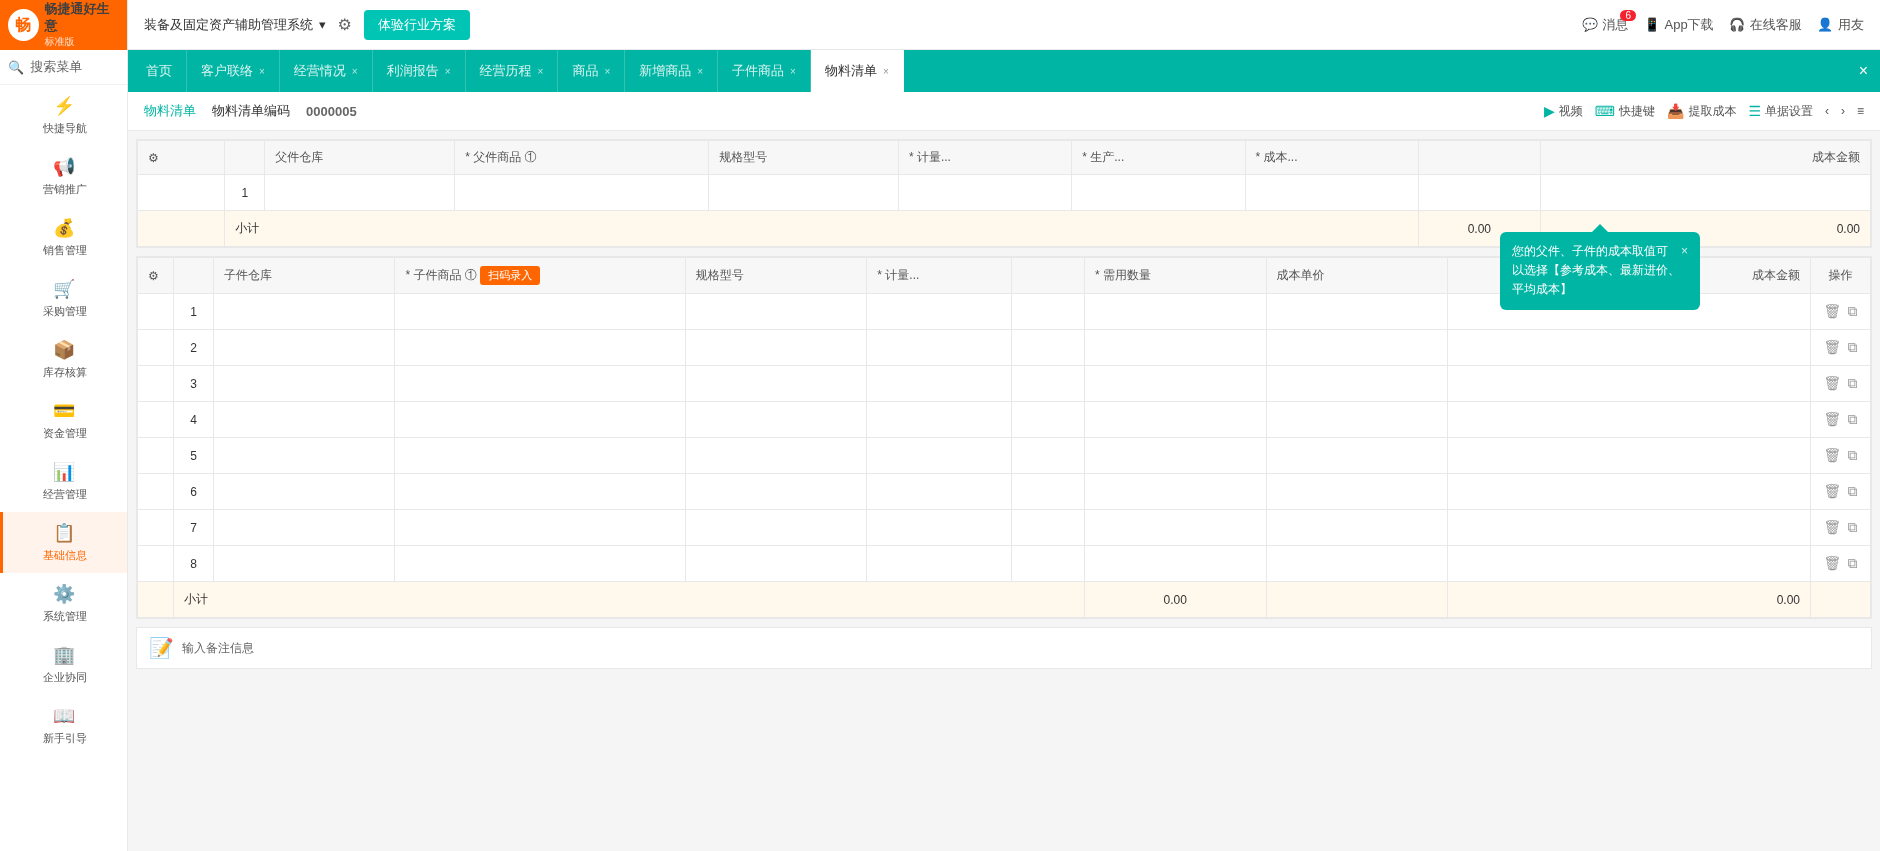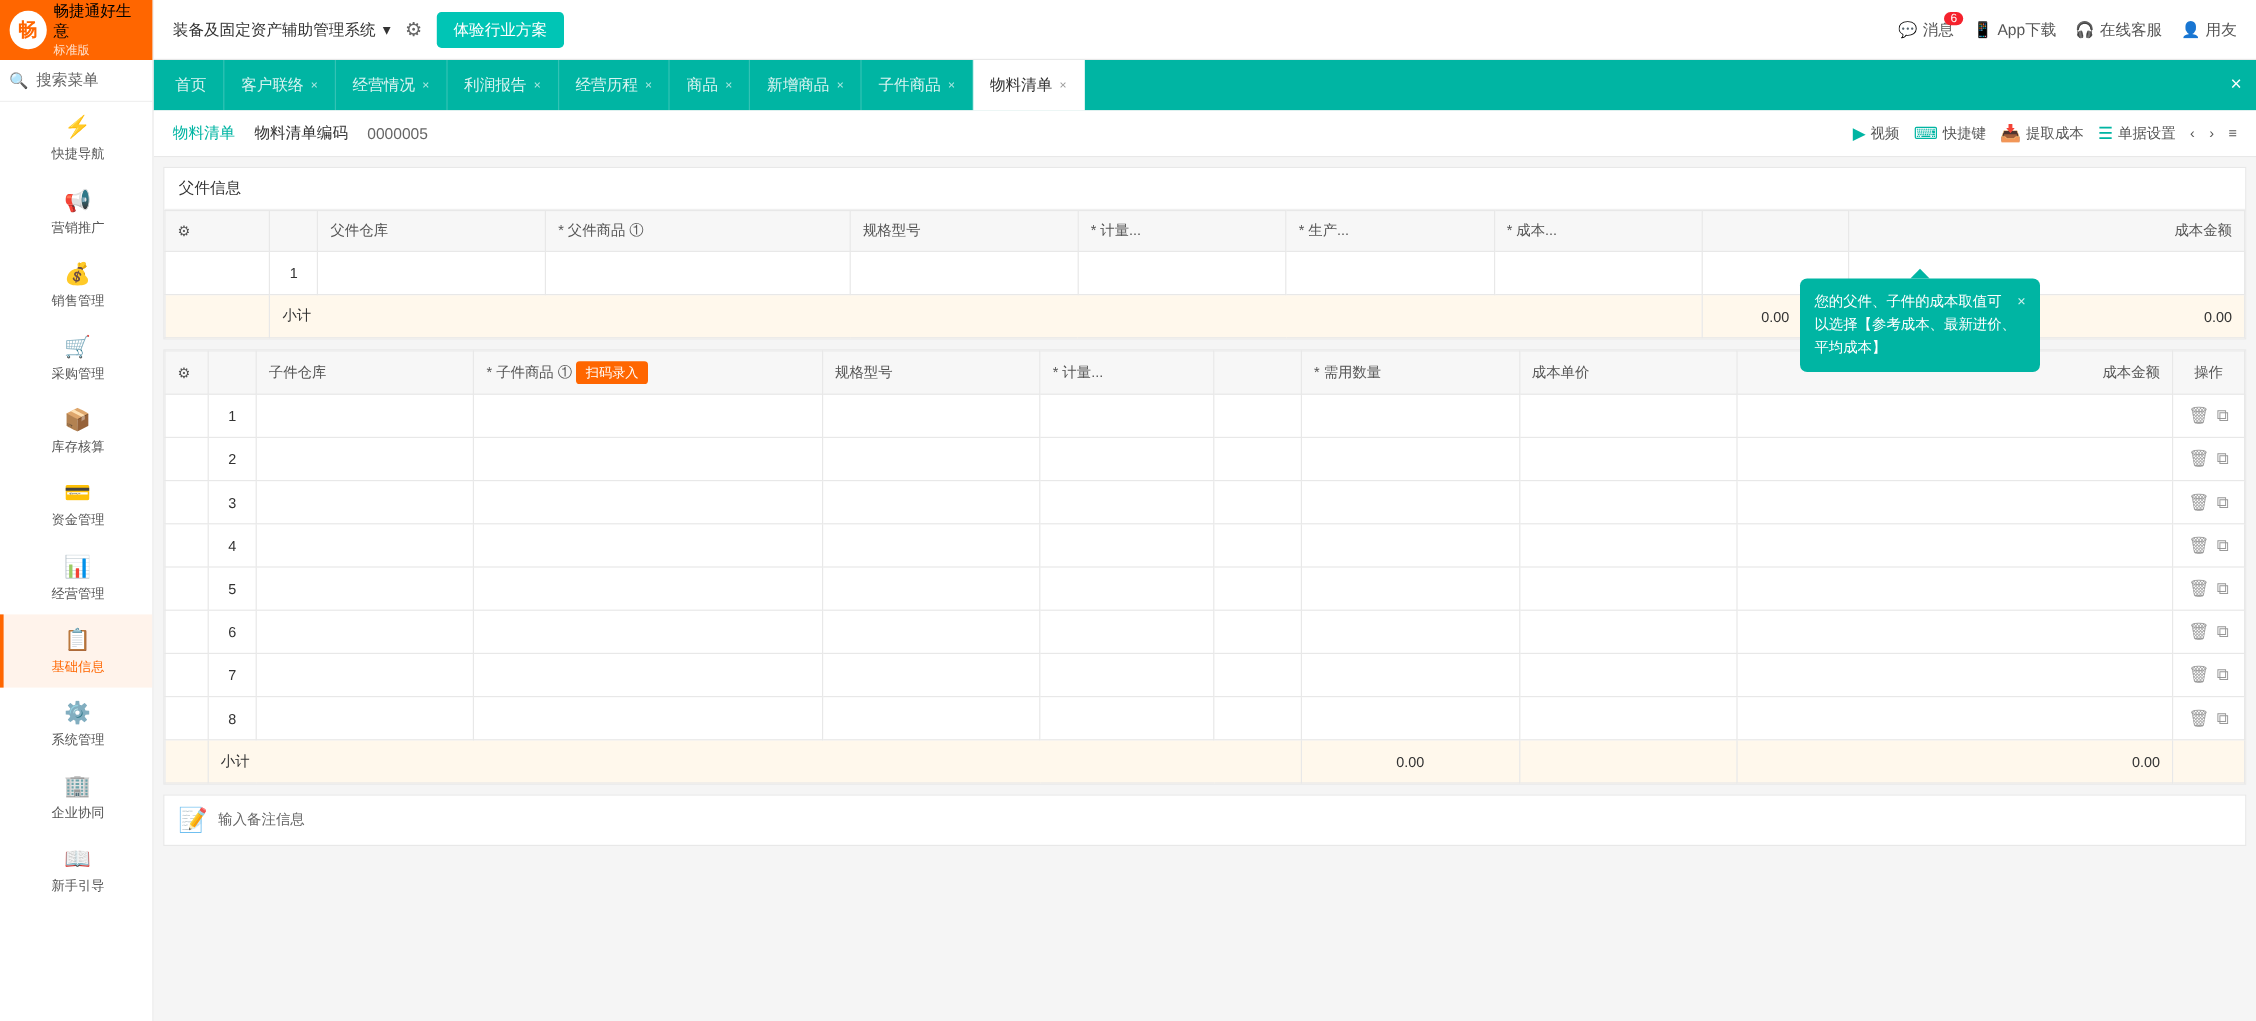--- a/index.html
+++ b/index.html
@@ -22,21 +22,21 @@
       gap: 6px;
       height: 50px;
     }
     .sidebar-logo-icon {
       width: 32px; height: 32px;
       background: #fff;
       border-radius: 50%;
       display: flex; align-items: center; justify-content: center;
       font-size: 16px; color: #ff6600; font-weight: bold;
     }
-    .sidebar-logo-text { color: #000000; font-size: 13px; font-weight: normal; line-height: 1.3; }
+    .sidebar-logo-text { color: #404040; font-size: 13px; font-weight: bold; line-height: 1.3; }
     .sidebar-logo-sub { color: rgba(255,255,255,0.8); font-size: 10px; }
     .sidebar-search {
       padding: 8px;
       border-bottom: 1px solid #f0f0f0;
       display: flex; align-items: center; gap: 6px;
       cursor: pointer;
       color: #666;
     }
     .sidebar-nav { flex: 1; overflow-y: auto; }
     .sidebar-item {
@@ -136,21 +136,21 @@
       background: #fff;
       padding: 10px 16px;
       display: flex; align-items: center;
       gap: 16px;
       border-bottom: 1px solid #e8e8e8;
     }
     .breadcrumb { display: flex; align-items: center; gap: 8px; font-size: 13px; }
     .breadcrumb-item { color: #00b5a3; cursor: pointer; }
     .breadcrumb-sep { color: #ccc; }
     .breadcrumb-current { color: #333; font-weight: 500; }
-    .page-code { color: #666; font-size: 13px; }
+    .page-code { color: #666; font-size: 13px; font-weight: bold; }
     .page-actions { margin-left: auto; display: flex; align-items: center; gap: 12px; }
     .action-btn {
       display: flex; align-items: center; gap: 4px;
       color: #555; cursor: pointer; font-size: 12px;
     }
     .action-btn-icon { color: #00b5a3; font-size: 14px; }
 
     
     .section { background: #fff; margin: 8px; border: 1px solid #e8e8e8; }
     .section-title {
@@ -406,21 +406,20 @@
           </div>
         </div>
       </div>
 
       <div class="tooltip-popup">
         <span class="tooltip-close">×</span>
         <span>您的父件、子件的成本取值可以选择【参考成本、最新进价、平均成本】</span>
       </div>
 
       <div class="section">
-        <div class="section-title">父件信息</div>
         <table class="data-table">
           <thead>
             <tr>
               <th>⚙</th>
               <th style="width:40px"></th>
               <th>父件仓库</th>
               <th>* 父件商品 ①</th>
               <th>规格型号</th>
               <th>* 计量...</th>
               <th>* 生产...</th>

